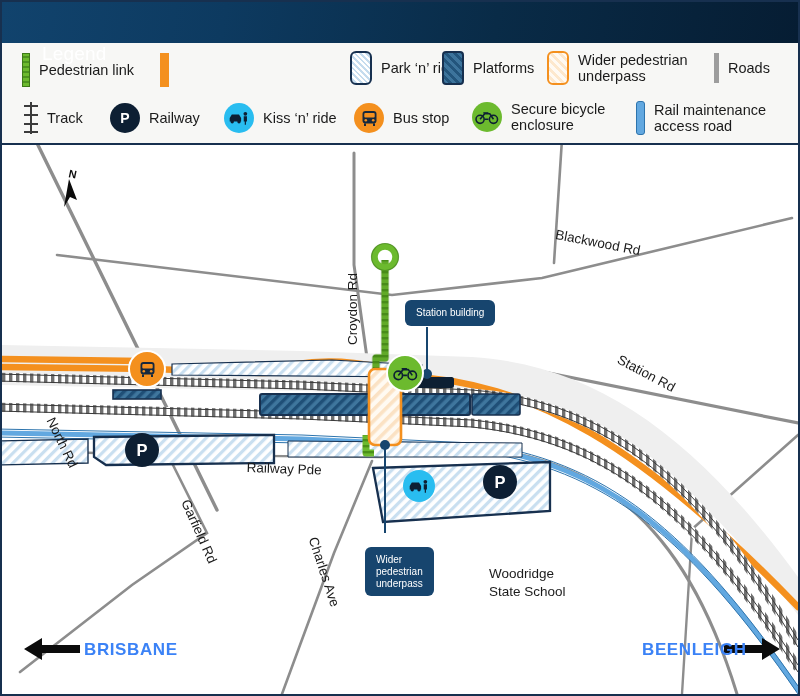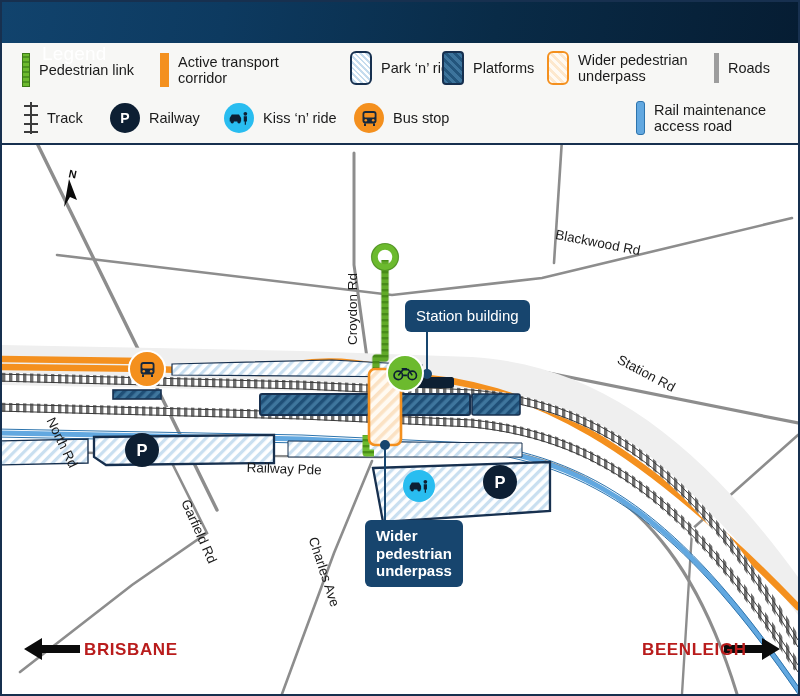--- a/index.html
+++ b/index.html
@@ -38,22 +38,22 @@
   .c-bus{background:#f4901e;}
   .c-bike{background:#6cba2e;}
 
   
   #map{position:absolute;left:0;top:145px;width:800px;height:551px;box-sizing:border-box;
        border:2px solid #17304f;border-top:none;background:#ffffff;overflow:hidden;}
   #map svg{display:block;}
 
   .lbl{position:absolute;font-size:13.5px;color:#1b1b1b;white-space:nowrap;}
   .callout{position:absolute;background:#17456e;color:#fff;border-radius:6px;
-           font-size:15px;line-height:1.18;padding:7px 11px;white-space:pre-line;}
-  .dirlbl{position:absolute;font-size:17px;font-weight:bold;letter-spacing:.6px;color:#b91c1c;}
+           font-size:10px;line-height:1.18;padding:7px 11px;white-space:pre-line;}
+  .dirlbl{position:absolute;font-size:17px;font-weight:bold;letter-spacing:.6px;color:#3b82f6;}
   .mic{position:absolute;border-radius:50%;display:flex;align-items:center;justify-content:center;}
 </style>
 </head>
 <body>
 
 <div id="page">
 
   <div id="legend">
     <div id="legend-header">
       <div id="legend-title">Legend</div>
@@ -61,22 +61,20 @@
 
     <div class="leg-row" style="top:45px;">
 
       <div class="leg-item" style="left:20px;top:6px;">
         <span class="sw-ped"></span>
         <span class="leg-label">Pedestrian link</span>
       </div>
 
       <div class="leg-item" style="left:158px;top:6px;">
         <span class="sw-atc"></span>
-        <span class="leg-label">Active transport
-corridor</span>
       </div>
 
       <div class="leg-item" style="left:302px;top:4px;padding-left:46px;">
         <span class="sw-pnr"></span>
         <span class="leg-label">Park ‘n’ ride</span>
       </div>
 
       <div class="leg-item" style="left:428px;top:4px;padding-left:12px;">
         <span class="sw-plat"></span>
         <span class="leg-label">Platforms</span>
@@ -136,20 +134,32 @@
             <rect x="3.3" y="4" width="10.4" height="4.4" rx="1" fill="#f4901e"></rect>
             <circle cx="4.8" cy="11.3" r="1.3" fill="#f4901e"></circle>
               <circle cx="12.2" cy="11.3" r="1.3" fill="#f4901e"></circle>
             <rect x="3" y="14.4" width="2" height="2.6" fill="#15283e"></rect>
             <rect x="12" y="14.4" width="2" height="2.6" fill="#15283e"></rect>
           </svg>
         </span>
         <span class="leg-label">Bus stop</span>
       </div>
 
+      <div class="leg-item" style="left:470px;top:4px;">
+        <span class="circ c-bike">
+          <svg width="24" height="16" viewBox="0 0 26 16" aria-hidden="true">
+            <circle cx="5.5" cy="10.5" r="4.4" fill="none" stroke="#0d1f33" stroke-width="1.7"></circle>
+            <circle cx="20" cy="10.5" r="4.4" fill="none" stroke="#0d1f33" stroke-width="1.7"></circle>
+            <path d="M5.5 10.5 L10.5 4.5 L16 4.5 L20 10.5 M10.5 10.5 L14.5 10.5" fill="none" stroke="#0d1f33" stroke-width="1.7" stroke-linejoin="round"></path>
+            <rect x="9" y="2.8" width="5.5" height="1.5" fill="#0d1f33"></rect>
+          </svg>
+        </span>
+        <span class="leg-label">Secure bicycle
+enclosure</span>
+      </div>
 
       <div class="leg-item" style="left:634px;top:4px;">
         <span class="sw-rail"></span>
         <span class="leg-label">Rail maintenance
 access road</span>
       </div>
     </div>
   </div>
 
   <div id="map">
@@ -333,24 +343,26 @@
     <span class="lbl" style="left:555px;top:82px;transform:rotate(11deg);transform-origin:0 0;">Blackwood Rd</span>
 
     <span class="lbl" style="left:620px;top:207px;transform:rotate(28deg);transform-origin:0 0;">Station Rd</span>
 
     <span class="lbl" style="left:245px;top:315px;transform:rotate(2deg);transform-origin:0 0;">Railway Pde</span>
 
     <span class="lbl" style="left:190px;top:352px;transform:rotate(66deg);transform-origin:0 0;">Garfield Rd</span>
 
     <span class="lbl" style="left:318px;top:390px;transform:rotate(72deg);transform-origin:0 0;">Charles Ave</span>
 
+    <span class="lbl" style="left:487px;top:420px;white-space:pre-line;line-height:1.3;">Woodridge
+State School</span>
 
     <div class="callout" style="left:403px;top:155px;">Station building</div>
 
-    <div class="callout" style="left:363px;top:375px;font-weight:bold;">Wider
+    <div class="callout" style="left:363px;top:402px;">Wider
 pedestrian
 underpass</div>
 
     <span class="dirlbl" style="left:82px;top:495px;">BRISBANE</span>
     <span class="dirlbl" style="left:640px;top:495px;">BEENLEIGH</span>
   </div>
 
 </div>
 
 </body></html>

